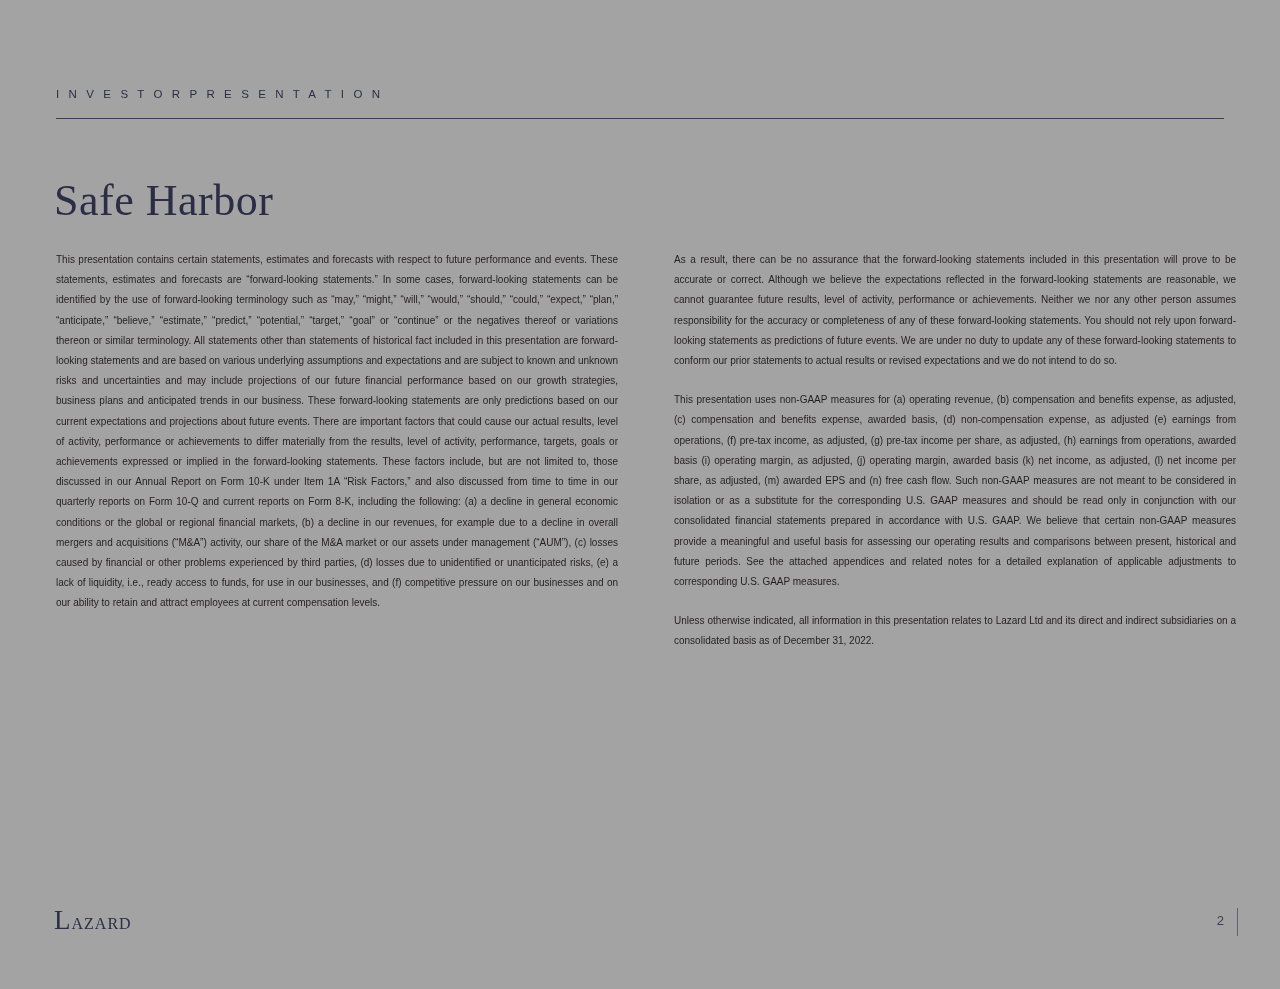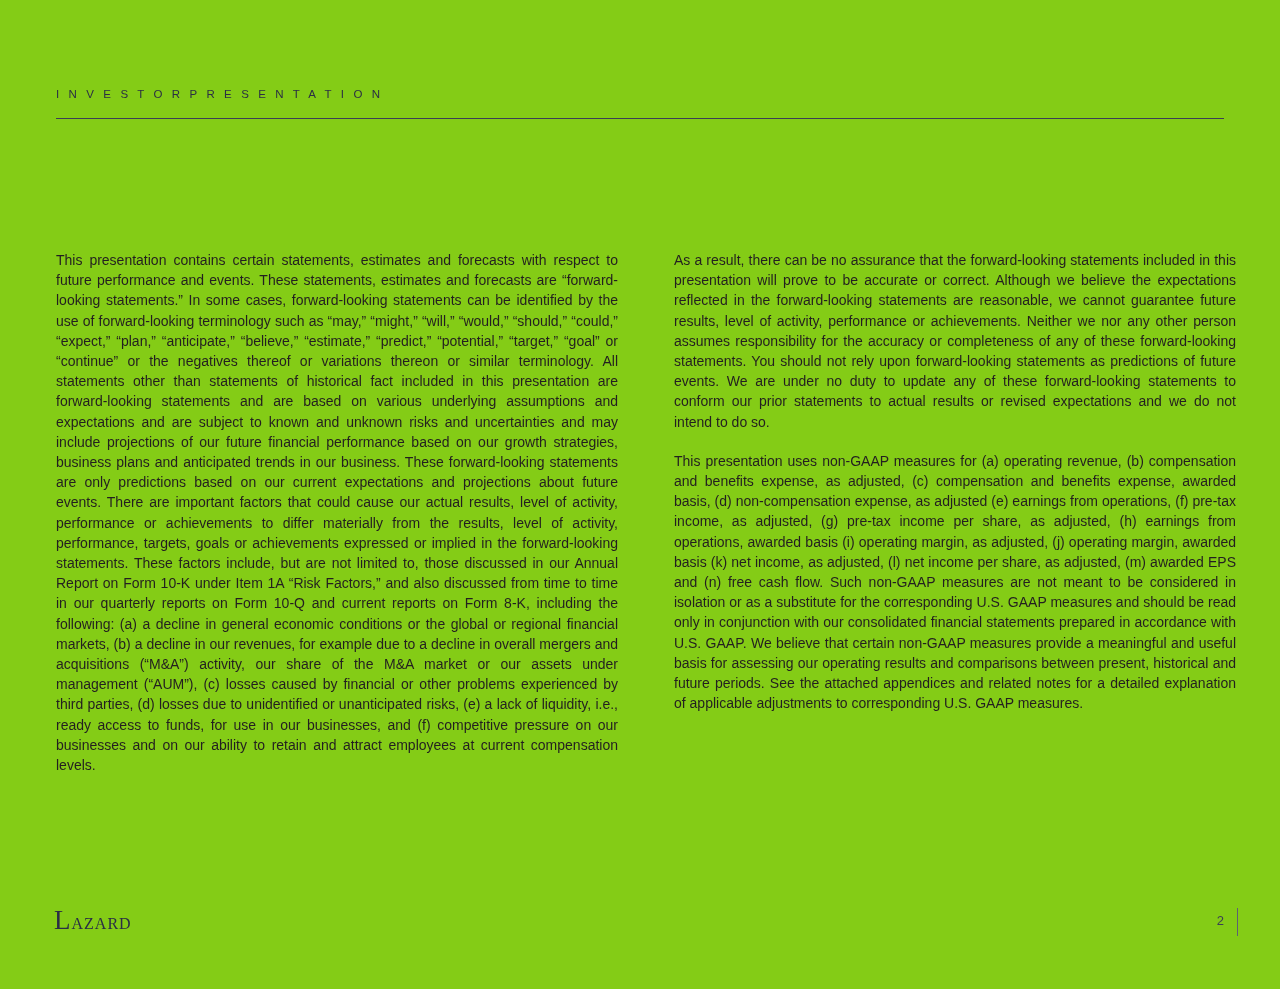--- a/index.html
+++ b/index.html
@@ -13,21 +13,21 @@
     font-family: "Liberation Sans", sans-serif;
     color: #231f20;
     position: relative;
     overflow: hidden;
   }
   .slide {
     position: absolute;
     left: 0; top: 0;
     width: 1280px;
     height: 989px;
-    background: #84cc16;
+    background: #a3a3a3;
   }
   .eyebrow {
     position: absolute;
     left: 56px;
     top: 88px;
     font-size: 11.5px;
     letter-spacing: 3.1px;
     color: #2b2f44;
     font-family: "Liberation Sans", sans-serif;
     white-space: nowrap;
@@ -47,21 +47,21 @@
     font-family: "Liberation Serif", serif;
     font-size: 44px;
     color: #2a2d45;
     letter-spacing: 0.5px;
     font-weight: normal;
   }
   .col {
     position: absolute;
     top: 250px;
     width: 562px;
-    font-size: 14px;
+    font-size: 10px;
     line-height: 20.2px;
     text-align: justify;
     text-justify: inter-word;
     color: #231f20;
   }
   .col-left { left: 56px; }
   .col-right { left: 674px; }
   .col p {
     margin: 0 0 19px 0;
   }
@@ -97,28 +97,30 @@
   }
 </style>
 </head>
 <body>
 
 <div class="slide">
 
   <div class="eyebrow">I N V E S T O R   P R E S E N T A T I O N</div>
   <div class="header-rule"></div>
 
+  <h1 class="title">Safe Harbor</h1>
 
   <div class="col col-left">
     <p>This presentation contains certain statements, estimates and forecasts with respect to future performance and events. These statements, estimates and forecasts are “forward-looking statements.” In some cases, forward-looking statements can be identified by the use of forward-looking terminology such as “may,” “might,” “will,” “would,” “should,” “could,” “expect,” “plan,” “anticipate,” “believe,” “estimate,” “predict,” “potential,” “target,” “goal” or “continue” or the negatives thereof or variations thereon or similar terminology. All statements other than statements of historical fact included in this presentation are forward-looking statements and are based on various underlying assumptions and expectations and are subject to known and unknown risks and uncertainties and may include projections of our future financial performance based on our growth strategies, business plans and anticipated trends in our business. These forward-looking statements are only predictions based on our current expectations and projections about future events. There are important factors that could cause our actual results, level of activity, performance or achievements to differ materially from the results, level of activity, performance, targets, goals or achievements expressed or implied in the forward-looking statements. These factors include, but are not limited to, those discussed in our Annual Report on Form 10-K under Item 1A “Risk Factors,” and also discussed from time to time in our quarterly reports on Form 10-Q and current reports on Form 8-K, including the following: (a) a decline in general economic conditions or the global or regional financial markets, (b) a decline in our revenues, for example due to a decline in overall mergers and acquisitions (“M&amp;A”) activity, our share of the M&amp;A market or our assets under management (“AUM”), (c) losses caused by financial or other problems experienced by third parties, (d) losses due to unidentified or unanticipated risks, (e) a lack of liquidity, i.e., ready access to funds, for use in our businesses, and (f) competitive pressure on our businesses and on our ability to retain and attract employees at current compensation levels.</p>
   </div>
 
   <div class="col col-right">
     <p>As a result, there can be no assurance that the forward-looking statements included in this presentation will prove to be accurate or correct. Although we believe the expectations reflected in the forward-looking statements are reasonable, we cannot guarantee future results, level of activity, performance or achievements. Neither we nor any other person assumes responsibility for the accuracy or completeness of any of these forward-looking statements. You should not rely upon forward-looking statements as predictions of future events. We are under no duty to update any of these forward-looking statements to conform our prior statements to actual results or revised expectations and we do not intend to do so.</p>
     <p>This presentation uses non-GAAP measures for (a) operating revenue, (b) compensation and benefits expense, as adjusted, (c) compensation and benefits expense, awarded basis, (d) non-compensation expense, as adjusted (e) earnings from operations, (f) pre-tax income, as adjusted, (g) pre-tax income per share, as adjusted, (h) earnings from operations, awarded basis (i) operating margin, as adjusted, (j) operating margin, awarded basis (k) net income, as adjusted, (l) net income per share, as adjusted, (m) awarded EPS and (n) free cash flow.  Such non-GAAP measures are not meant to be considered in isolation or as a substitute for the corresponding U.S. GAAP measures and should be read only in conjunction with our consolidated financial statements prepared in accordance with U.S. GAAP.  We believe that certain non-GAAP measures provide a meaningful and useful basis for assessing our operating results and comparisons between present, historical and future periods.  See the attached appendices and related notes for a detailed explanation of applicable adjustments to corresponding U.S. GAAP measures.</p>
+    <p>Unless otherwise indicated, all information in this presentation relates to Lazard Ltd and its direct and indirect subsidiaries on a consolidated basis as of December 31, 2022.</p>
   </div>
 
   <div class="footer-logo"><span>L</span><span class="small-caps">AZARD</span></div>
 
   <div class="page-num-rule"></div>
   <div class="page-num">2</div>
 
 </div>
 
 </body></html>

